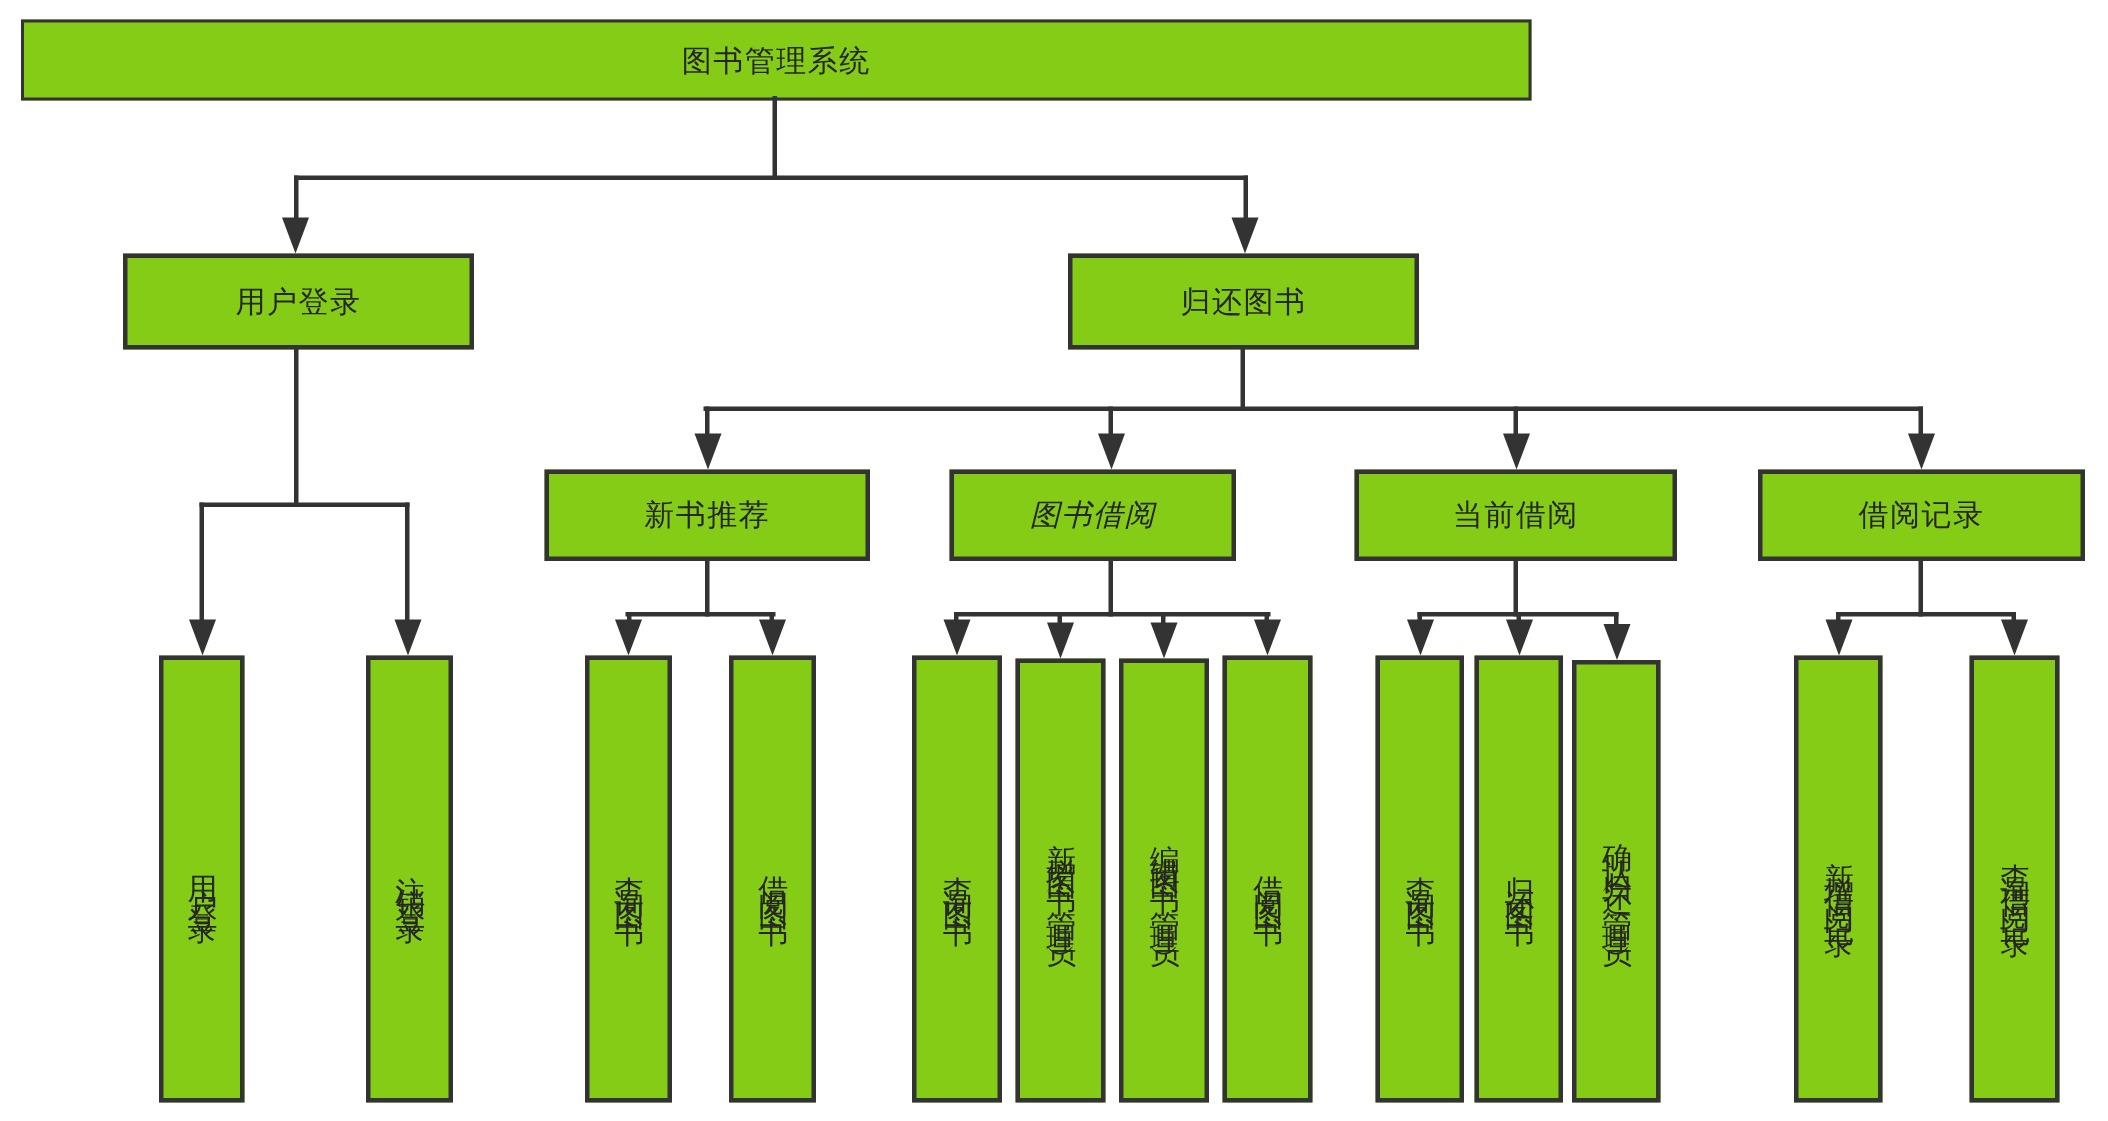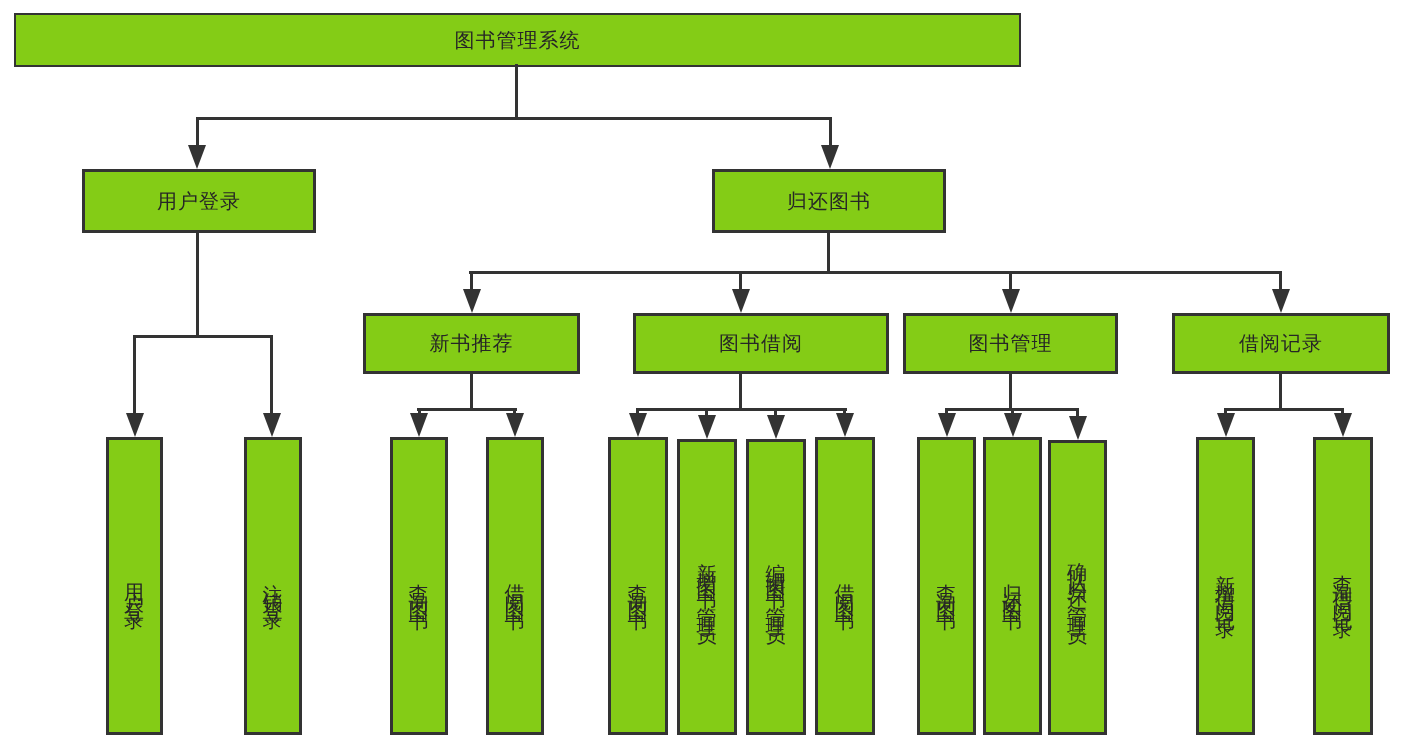--- a/index.html
+++ b/index.html
@@ -66,25 +66,25 @@
   <div class="vline" style="left:739px;top:271px;height:20px;"></div>
   <div class="ah" style="left:732px;top:289px;"></div>
   <div class="vline" style="left:1009px;top:271px;height:20px;"></div>
   <div class="ah" style="left:1002px;top:289px;"></div>
   <div class="vline" style="left:1279px;top:271px;height:20px;"></div>
   <div class="ah" style="left:1272px;top:289px;"></div>
 
   <div class="box h" style="left:363px;top:313px;width:217px;height:61px;">
     <span>新书推荐</span>
   </div>
-  <div class="box h" style="left:633px;top:313px;width:256px;height:61px;">
+  <div class="box h" style="left:633px;top:313px;width:191px;height:61px;font-style:italic;">
     <span>图书借阅</span>
   </div>
   <div class="box h" style="left:903px;top:313px;width:215px;height:61px;">
-    <span>图书管理</span>
+    <span>当前借阅</span>
   </div>
   <div class="box h" style="left:1172px;top:313px;width:218px;height:61px;">
     <span>借阅记录</span>
   </div>
 
   <div class="vline" style="left:470px;top:372px;height:39px;"></div>
   <div class="hline" style="left:417px;top:408px;width:100px;"></div>
   <div class="vline" style="left:418px;top:408px;height:9px;"></div>
   <div class="ah" style="left:410px;top:413px;"></div>
   <div class="vline" style="left:513px;top:408px;height:9px;"></div>

